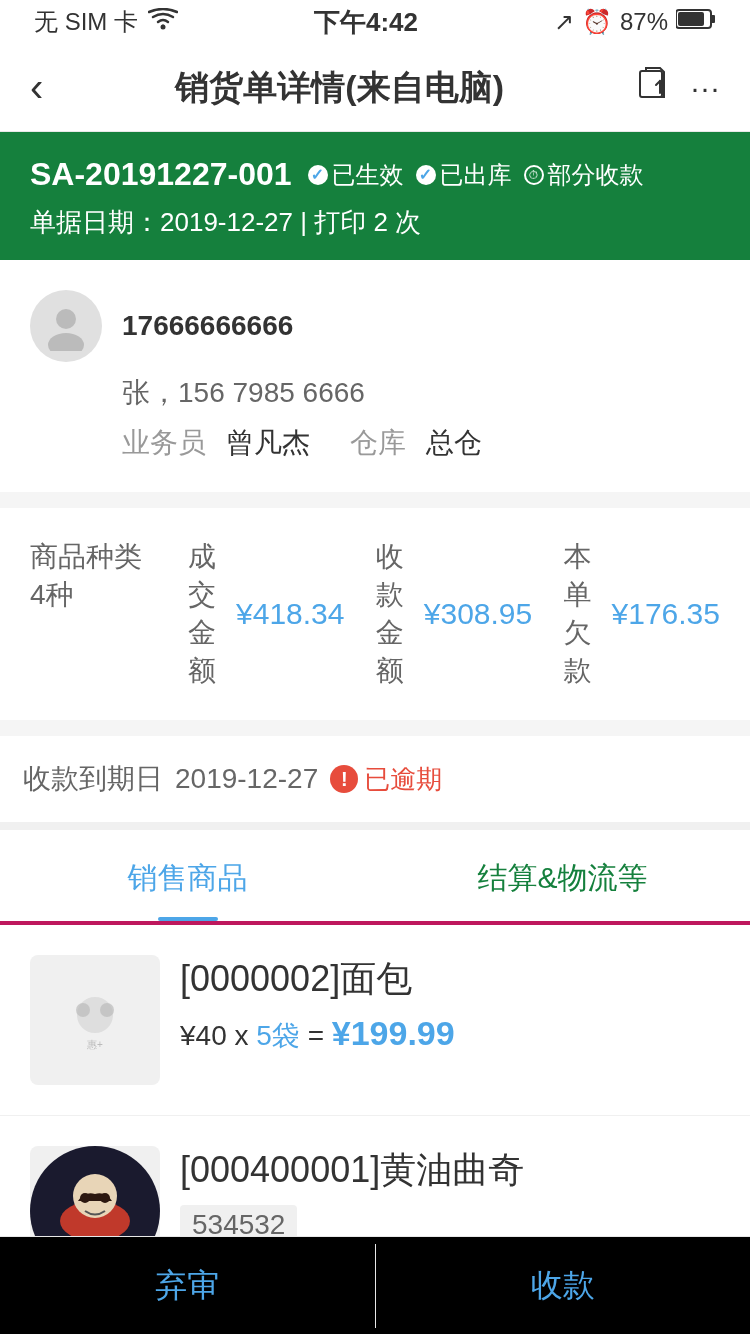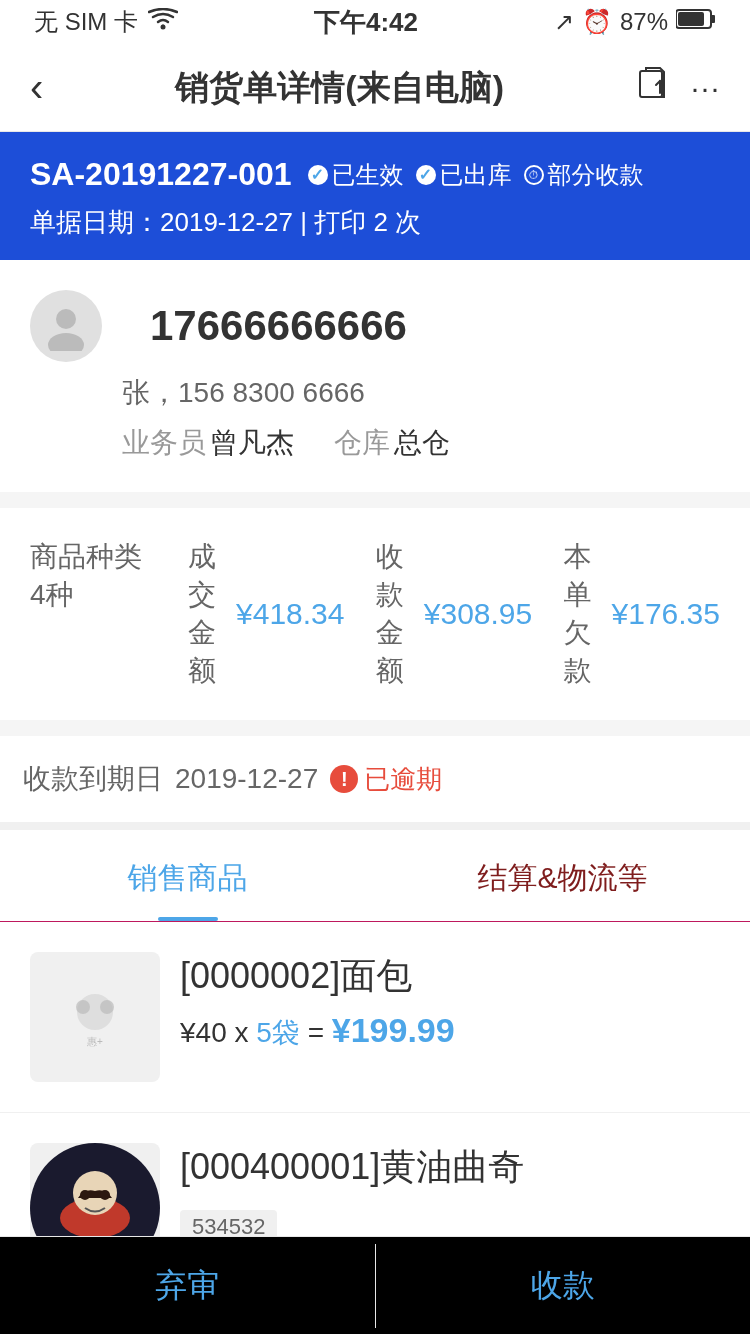--- a/index.html
+++ b/index.html
@@ -54,21 +54,21 @@
       cursor: pointer;
     }
     .nav-icon {
       font-size: 30px;
       color: #333;
       cursor: pointer;
     }
 
     
     .order-banner {
-      background: #1d4ed8;
+      background: #15803d;
       padding: 24px 30px 20px;
     }
     .banner-top {
       display: flex;
       align-items: center;
       gap: 16px;
       margin-bottom: 12px;
     }
     .order-id {
       font-size: 32px;
@@ -132,41 +132,40 @@
       height: 72px;
       border-radius: 50%;
       background: #e0e0e0;
       display: flex;
       align-items: center;
       justify-content: center;
       overflow: hidden;
     }
     .avatar svg { width: 50px; height: 50px; }
     .customer-name {
-      font-size: 42px;
+      font-size: 28px;
       font-weight: 600;
       color: #333;
-      margin-left: 28px;
     }
     .customer-detail {
       font-size: 28px;
       color: #666;
       margin-bottom: 12px;
       padding-left: 92px;
     }
     .customer-meta {
       display: flex;
       align-items: center;
       padding-left: 92px;
       gap: 40px;
     }
     .meta-item {
       display: flex;
       align-items: flex-start;
-      gap: 4px;
+      gap: 20px;
       font-size: 28px;
       color: #666;
     }
     .meta-label { color: #999; }
     .meta-value { color: #333; }
 
     
     .stats-section {
       background: #fff;
       padding: 30px;
@@ -219,29 +218,29 @@
     }
 
     
     .tabs-section {
       background: #fff;
       margin-bottom: 0;
       border-top: 8px solid #f0f0f0;
     }
     .tabs {
       display: flex;
-      border-bottom: 1px solid #be185d;
+      border-bottom: 4px solid #be185d;
       align-items: center;
     }
     .tab {
       flex: 1;
       text-align: center;
       padding: 28px 0 22px;
       font-size: 30px;
-      color: #7f1d1d;
+      color: #15803d;
       cursor: pointer;
       position: relative;
     }
     .tab.active {
       color: #4da6e8;
     }
     .tab.active::after {
       content: '';
       position: absolute;
       bottom: 0;
@@ -276,27 +275,26 @@
       overflow: hidden;
     }
     .product-info { flex: 1; }
     .product-name {
       font-size: 36px;
       color: #333;
       margin-bottom: 10px;
     }
     .product-sku {
       display: inline-block;
-      font-size: 22px;
+      font-size: 28px;
       color: #666;
       background: #f0f0f0;
       border-radius: 4px;
       padding: 4px 12px;
       margin-bottom: 10px;
-      margin-top: 8px;
     }
     .product-price {
       font-size: 28px;
       color: #333;
     }
     .price-highlight { color: #4da6e8; }
     .price-total { color: #4da6e8; font-weight: 600; font-size: 34px; }
 
     
     .bottom-bar {
@@ -393,21 +391,21 @@
 <div class="customer-section">
   <div class="customer-top">
     <div class="avatar">
       <svg viewBox="0 0 50 50" fill="none">
         <circle cx="25" cy="18" r="10" fill="#bbb"></circle>
         <ellipse cx="25" cy="44" rx="18" ry="12" fill="#bbb"></ellipse>
       </svg>
     </div>
     <span class="customer-name">17666666666</span>
   </div>
-  <div class="customer-detail">张，156 8300 6666</div>
+  <div class="customer-detail">张，156 7985 6666</div>
   <div class="customer-meta">
     <div class="meta-item">
       <span class="meta-label">业务员</span>
       <span class="meta-value">曾凡杰</span>
     </div>
     <div class="meta-item">
       <span class="meta-label">仓库</span>
       <span class="meta-value">总仓</span>
     </div>
   </div>

